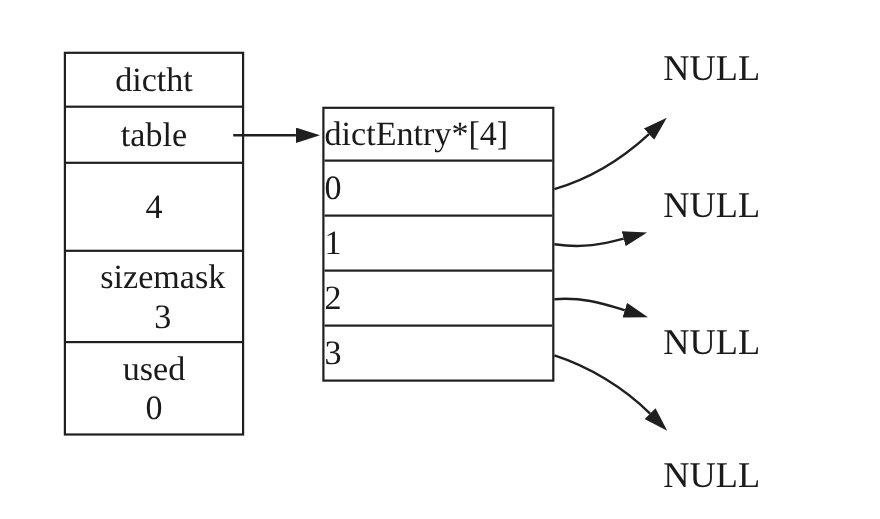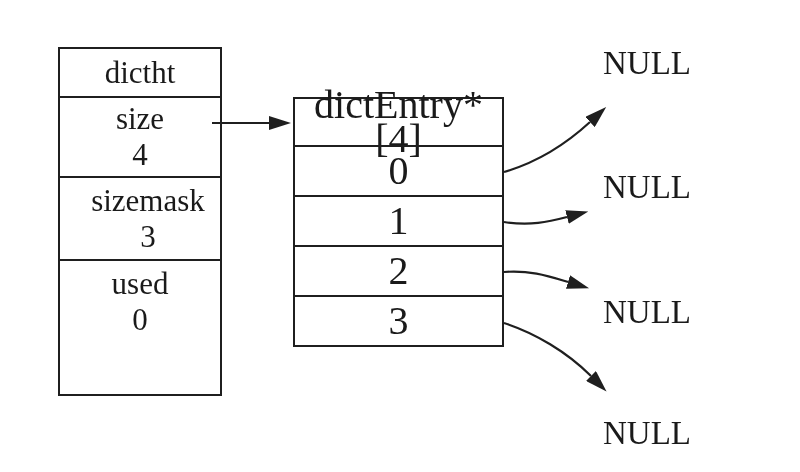--- a/index.html
+++ b/index.html
@@ -52,23 +52,23 @@
     position: absolute;
     left: 293px; top: 97px;
     width: 211px; height: 250px;
     border: 2px solid var(--line);
     display: flex;
     flex-direction: column;
     background: var(--background);
   }
   .array-row {
     display: flex;
-    justify-content: center;
+    justify-content: flex-start;
     align-items: center;
-    font-size: 40px;
+    font-size: 31px;
     line-height: 34px;
     text-align: center;
   }
   .array-row + .array-row { border-top: 2px solid var(--line); }
   .array-header { height: 46px; }
   .array-slot   { height: 50px; }
 
   
   .null-label {
     position: absolute;
@@ -100,22 +100,24 @@
 </style>
 </head>
 <body>
 
 <div class="canvas">
 
   <div class="struct-box">
     <div class="struct-row row-dictht">
       <span>dictht</span>
     </div>
+    <div class="struct-row row-table">
+      <span>table</span>
+    </div>
     <div class="struct-row row-size">
-      <span>size</span>
       <span>4</span>
     </div>
     <div class="struct-row row-sizemask">
       <span>sizemask</span>
       <span>3</span>
     </div>
     <div class="struct-row row-used">
       <span>used</span>
       <span>0</span>
     </div>

